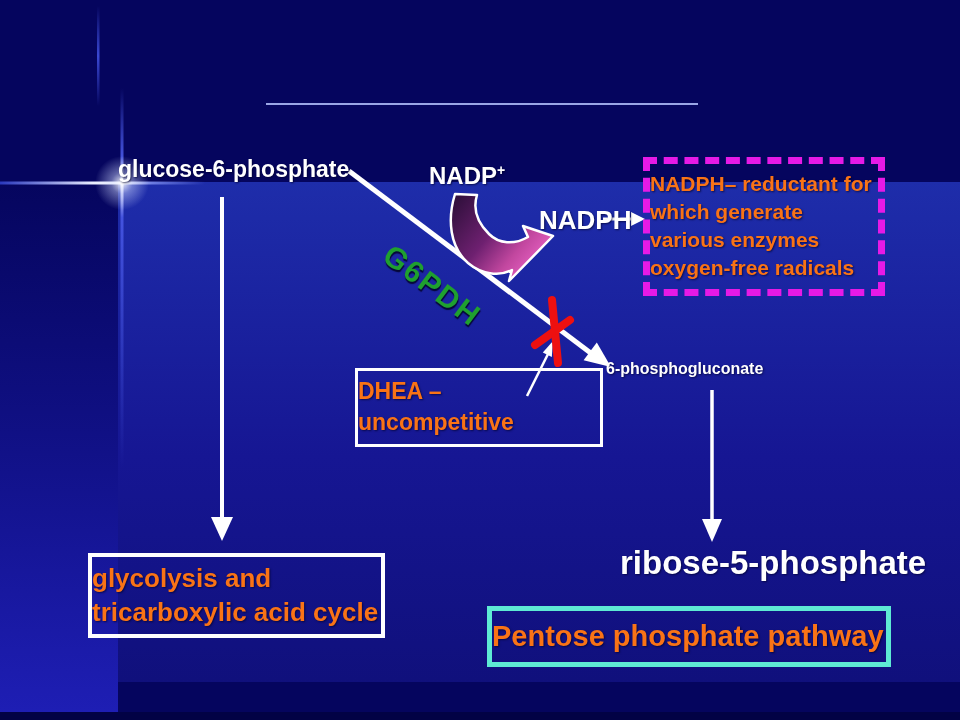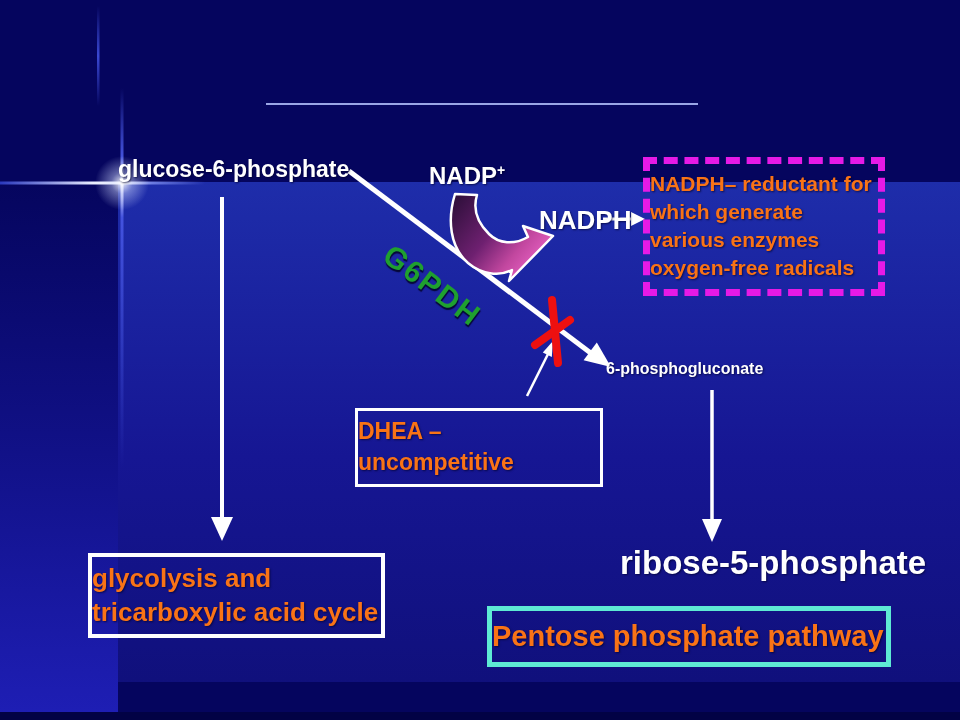--- a/index.html
+++ b/index.html
@@ -39,21 +39,21 @@
   }
   #sixpg-label{left:606px;top:360px;font-size:16px;}
   #ribose-label{left:620px;top:544px;font-size:33px;}
   .outline-box{position:absolute;box-sizing:border-box;background:transparent;text-align:left;color:#f97316;}
   #nadph-info-box{
     left:643px;top:157px;width:242px;height:139px;
     border:7px dashed #E61AE6;
   }
   #nadph-info-box .inner{padding-top:6px;font-size:21px;line-height:28px;}
   #dhea-box{
-    left:355px;top:408px;width:248px;height:79px;
+    left:355px;top:368px;width:248px;height:79px;
     border:3px solid #FFFFFF;
   }
   #dhea-box .inner{padding-top:5px;font-size:23px;line-height:31px;}
   #glycolysis-box{
     left:88px;top:553px;width:297px;height:85px;
     border:4px solid #FFFFFF;
   }
   #glycolysis-box .inner{padding-top:4px;font-size:26px;line-height:34px;}
   #pentose-box{
     left:487px;top:606px;width:404px;height:61px;

